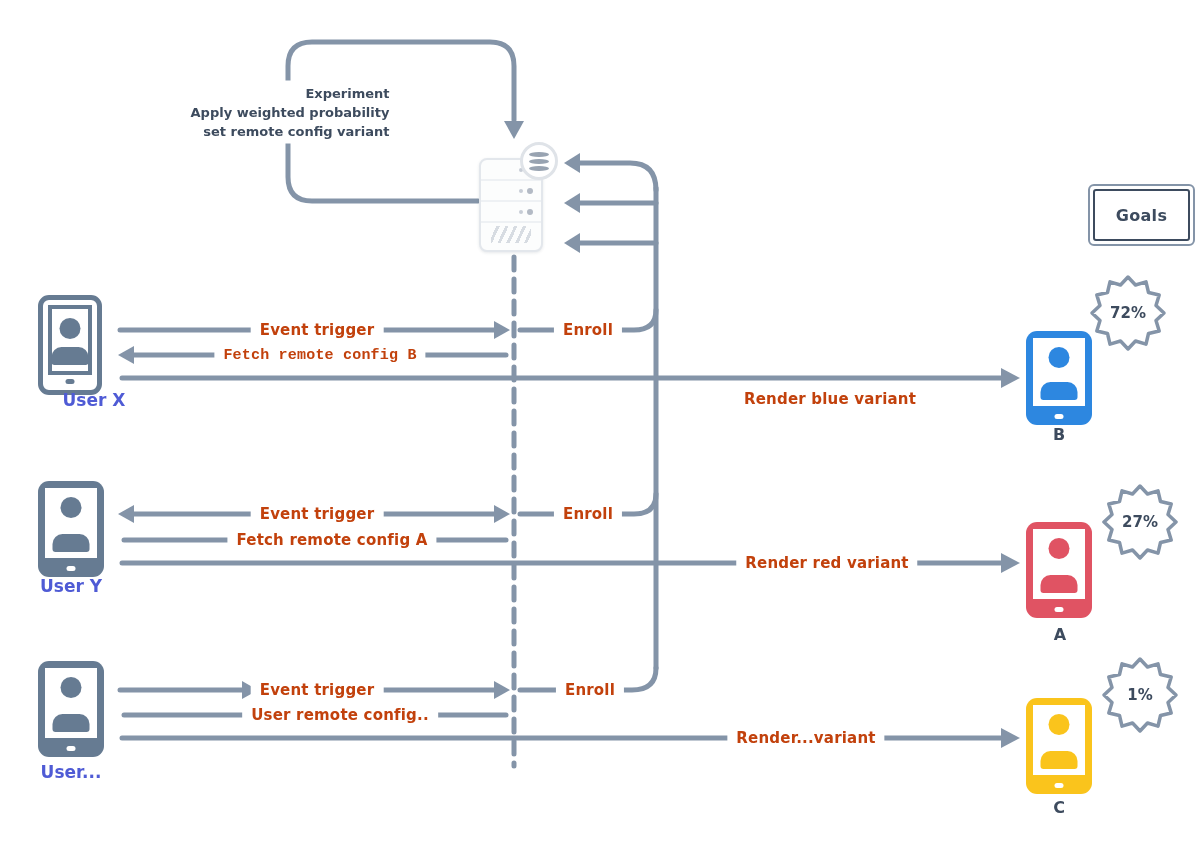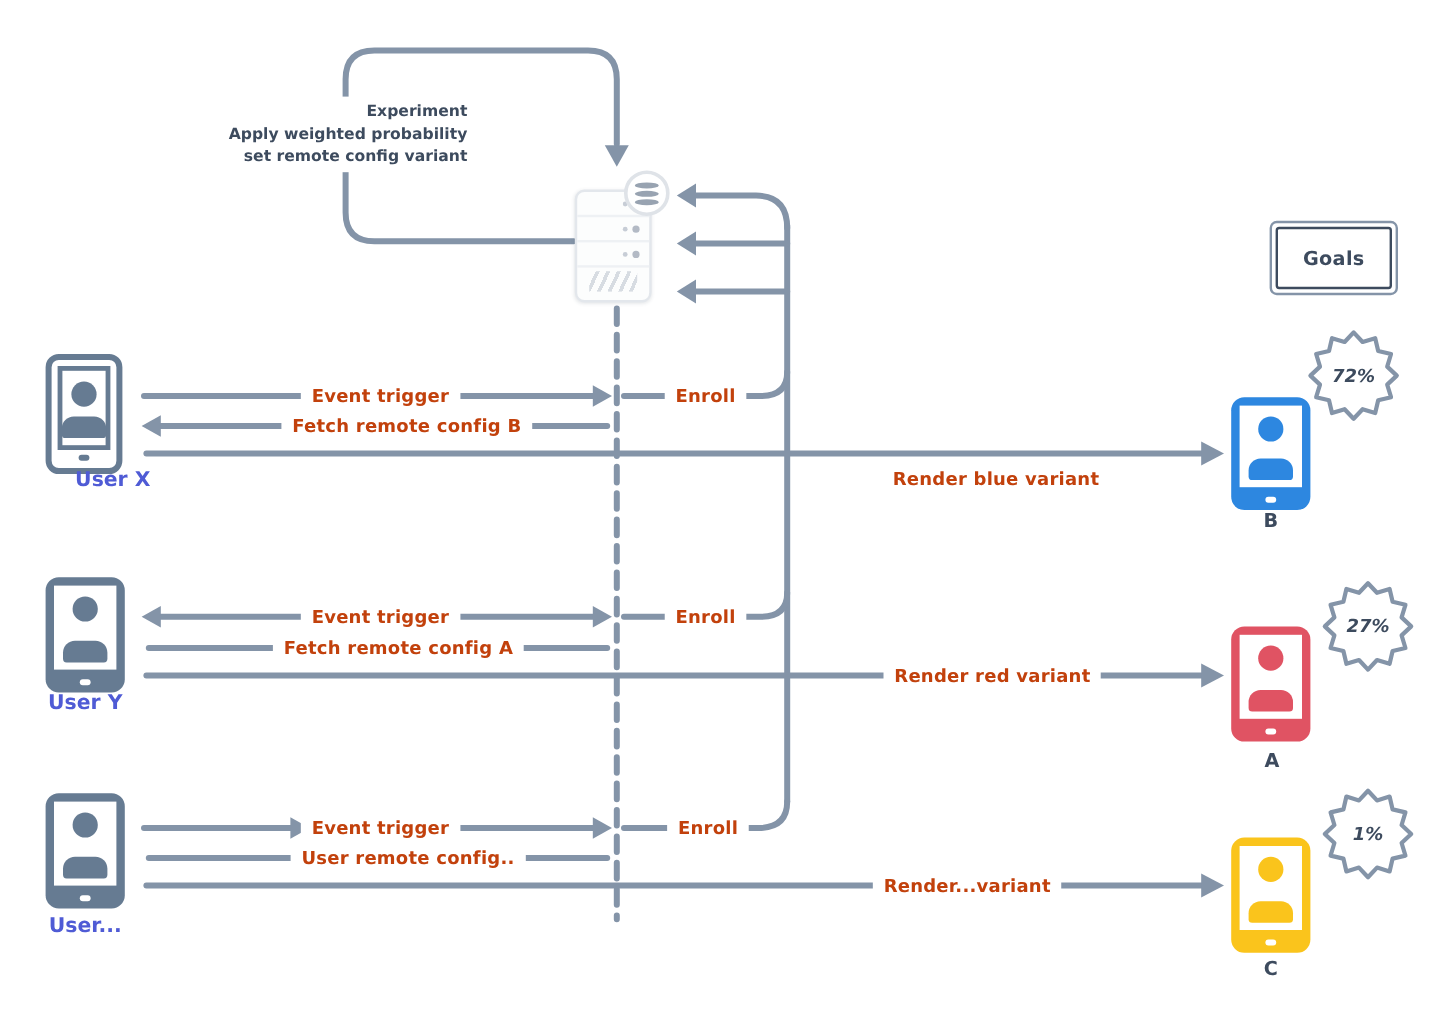--- a/index.html
+++ b/index.html
@@ -24,21 +24,21 @@
     color:#3d4b5e;font-size:16px;font-weight:700;
   }
   .note{
     position:absolute;left:290px;top:112px;transform:translate(-50%,-50%);
     background:#fff;padding:3px 6px;text-align:right;
     color:#3d4b5e;font-size:13px;font-weight:600;line-height:19px;white-space:nowrap;
   }
 
   
   .goals{
-    position:absolute;left:1058px;top:184px;width:107px;height:62px;
+    position:absolute;left:1088px;top:184px;width:107px;height:62px;
     border:2.5px solid #8494a8;border-radius:6px;background:#fff;box-sizing:border-box;
   }
   .goals .inner{
     position:absolute;inset:3px;border:2.5px solid #3d4b5e;border-radius:3px;
     display:flex;align-items:center;justify-content:center;
     color:#3d4b5e;font-size:16px;font-weight:600;letter-spacing:.3px;
   }
 
   
   .device{position:absolute;width:66px;height:96px;border-radius:11px;box-sizing:border-box;}
@@ -79,21 +79,21 @@
     background:repeating-linear-gradient(115deg,transparent 0 5px,#d7dce2 5px 8px);
   }
   .db-badge{
     position:absolute;left:520px;top:142px;width:38px;height:38px;border-radius:50%;
     background:#fff;border:3px solid #dfe3e8;box-sizing:border-box;
     display:flex;flex-direction:column;align-items:center;justify-content:center;gap:2px;
   }
   .db-badge .bar{width:20px;height:5px;border-radius:50%;background:#98a3b1;}
 
   
-  .badge{position:absolute;width:80px;height:80px;font-style:italic;}
+  .badge{position:absolute;width:80px;height:80px;}
   .badge svg{position:absolute;left:0;top:0;}
   .badge .pct{
     position:absolute;left:0;top:0;width:80px;height:80px;
     display:flex;align-items:center;justify-content:center;
     color:#3d4b5e;font-size:15px;font-weight:700;
   }
 </style>
 </head>
 <body>
 
@@ -202,21 +202,21 @@
         <div class="torso"></div>
       </div>
     <div class="home"></div>
   </div>
 
   <div class="ulabel" style="left:71px;top:400px;margin-left:23px;">User X</div>
   <div class="ulabel" style="left:71px;top:586px;">User Y</div>
   <div class="ulabel" style="left:71px;top:772px;">User...</div>
 
   <div class="lbl" style="left:317px;top:330px;">Event trigger</div>
-  <div class="lbl" style="left:339px;top:355px;">Fetch remote config B</div>
+  <div class="lbl" style="left:320px;top:355px;font-family:Liberation Mono, monospace;">Fetch remote config B</div>
   <div class="lbl" style="left:588px;top:330px;">Enroll</div>
   <div class="lbl" style="left:830px;top:399px;">Render blue variant</div>
 
   <div class="lbl" style="left:317px;top:514px;">Event trigger</div>
   <div class="lbl" style="left:332px;top:540px;">Fetch remote config A</div>
   <div class="lbl" style="left:588px;top:514px;">Enroll</div>
   <div class="lbl" style="left:827px;top:563px;">Render red variant</div>
 
   <div class="lbl" style="left:317px;top:690px;">Event trigger</div>
   <div class="lbl" style="left:340px;top:715px;">User remote config..</div>

